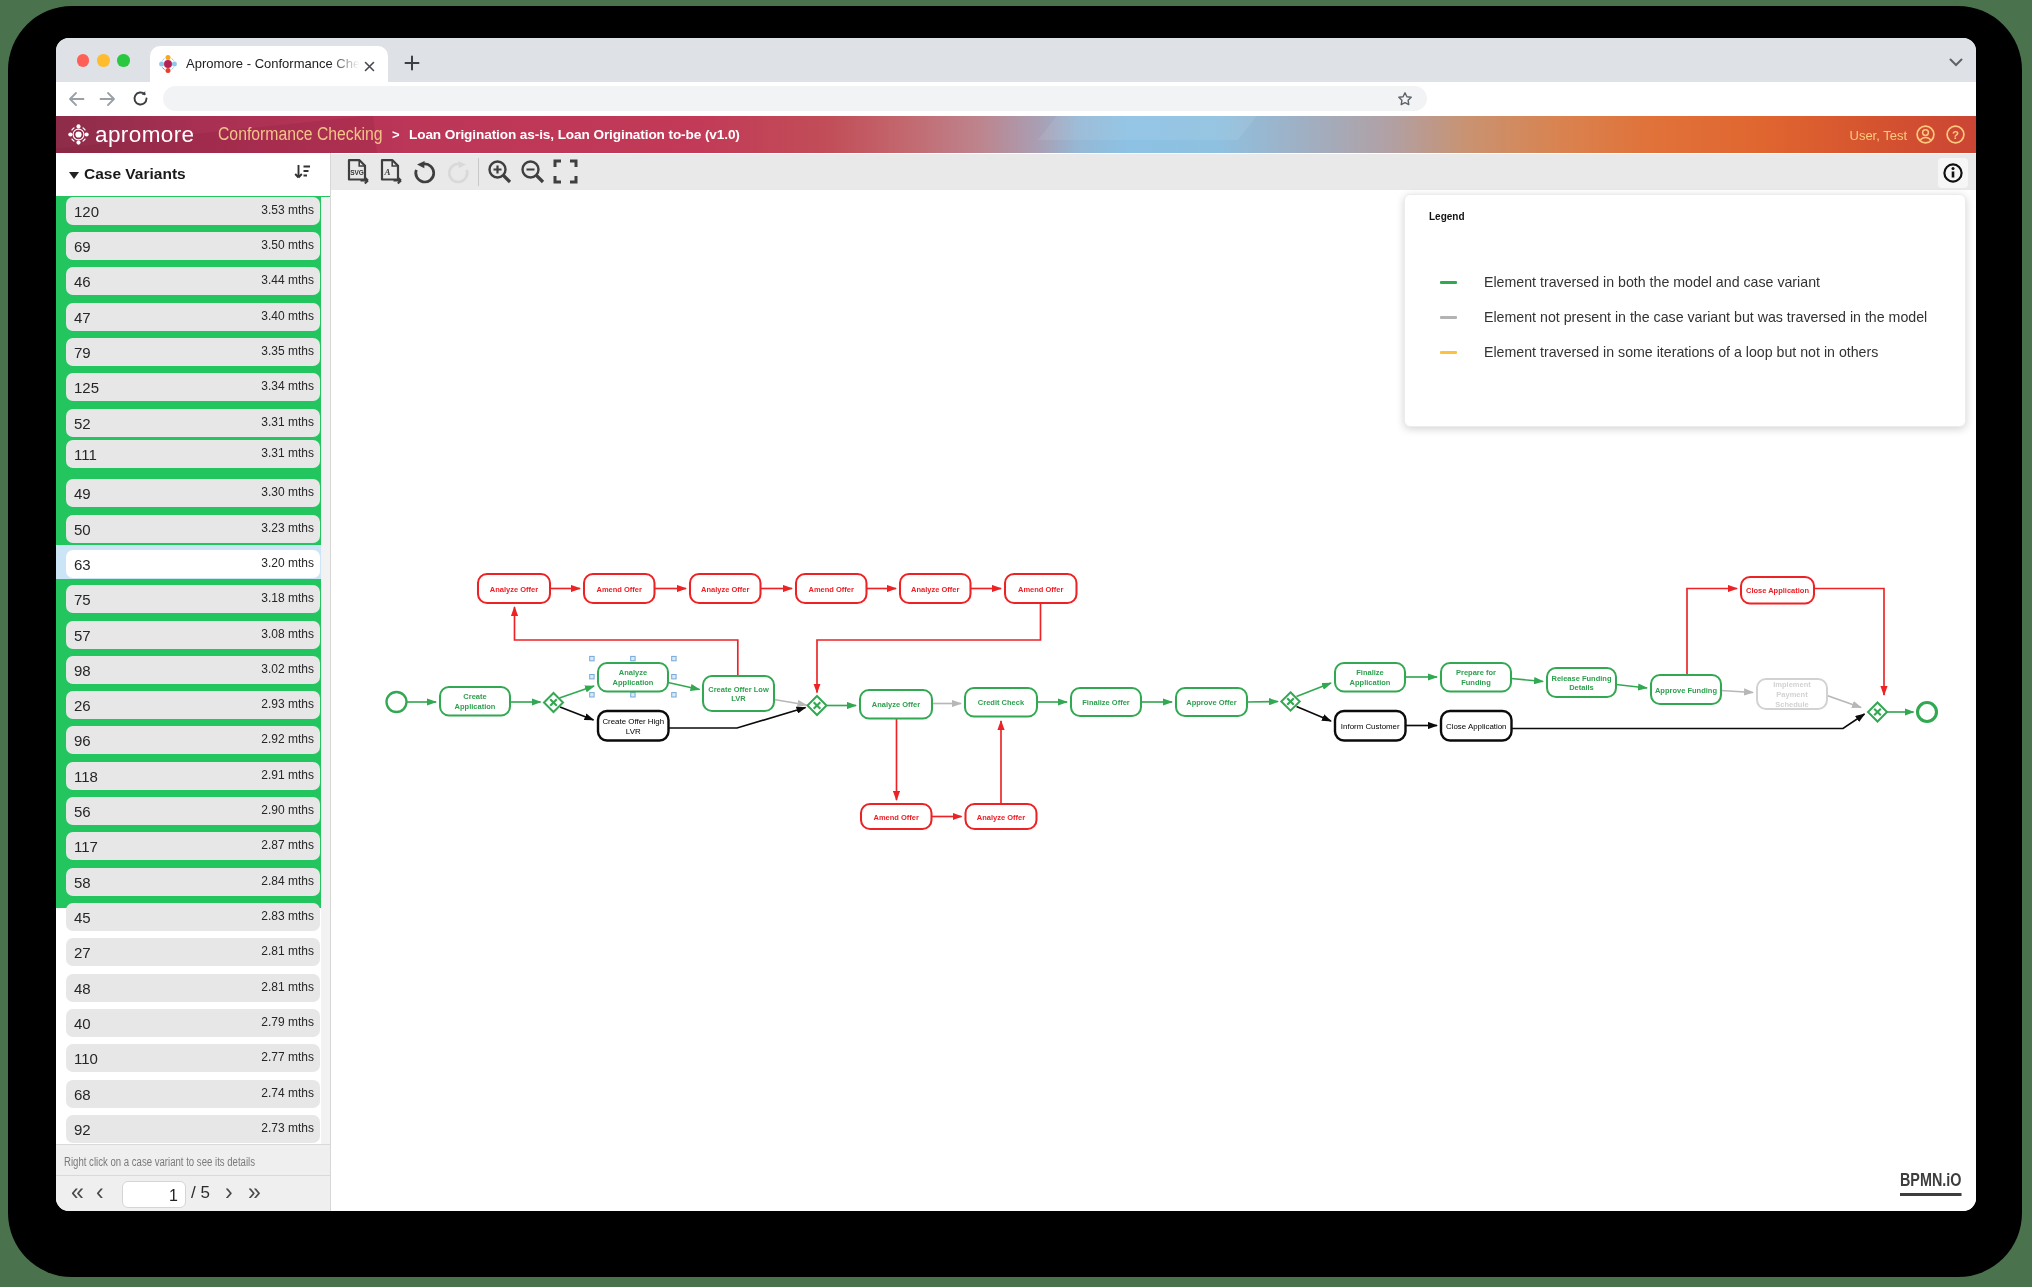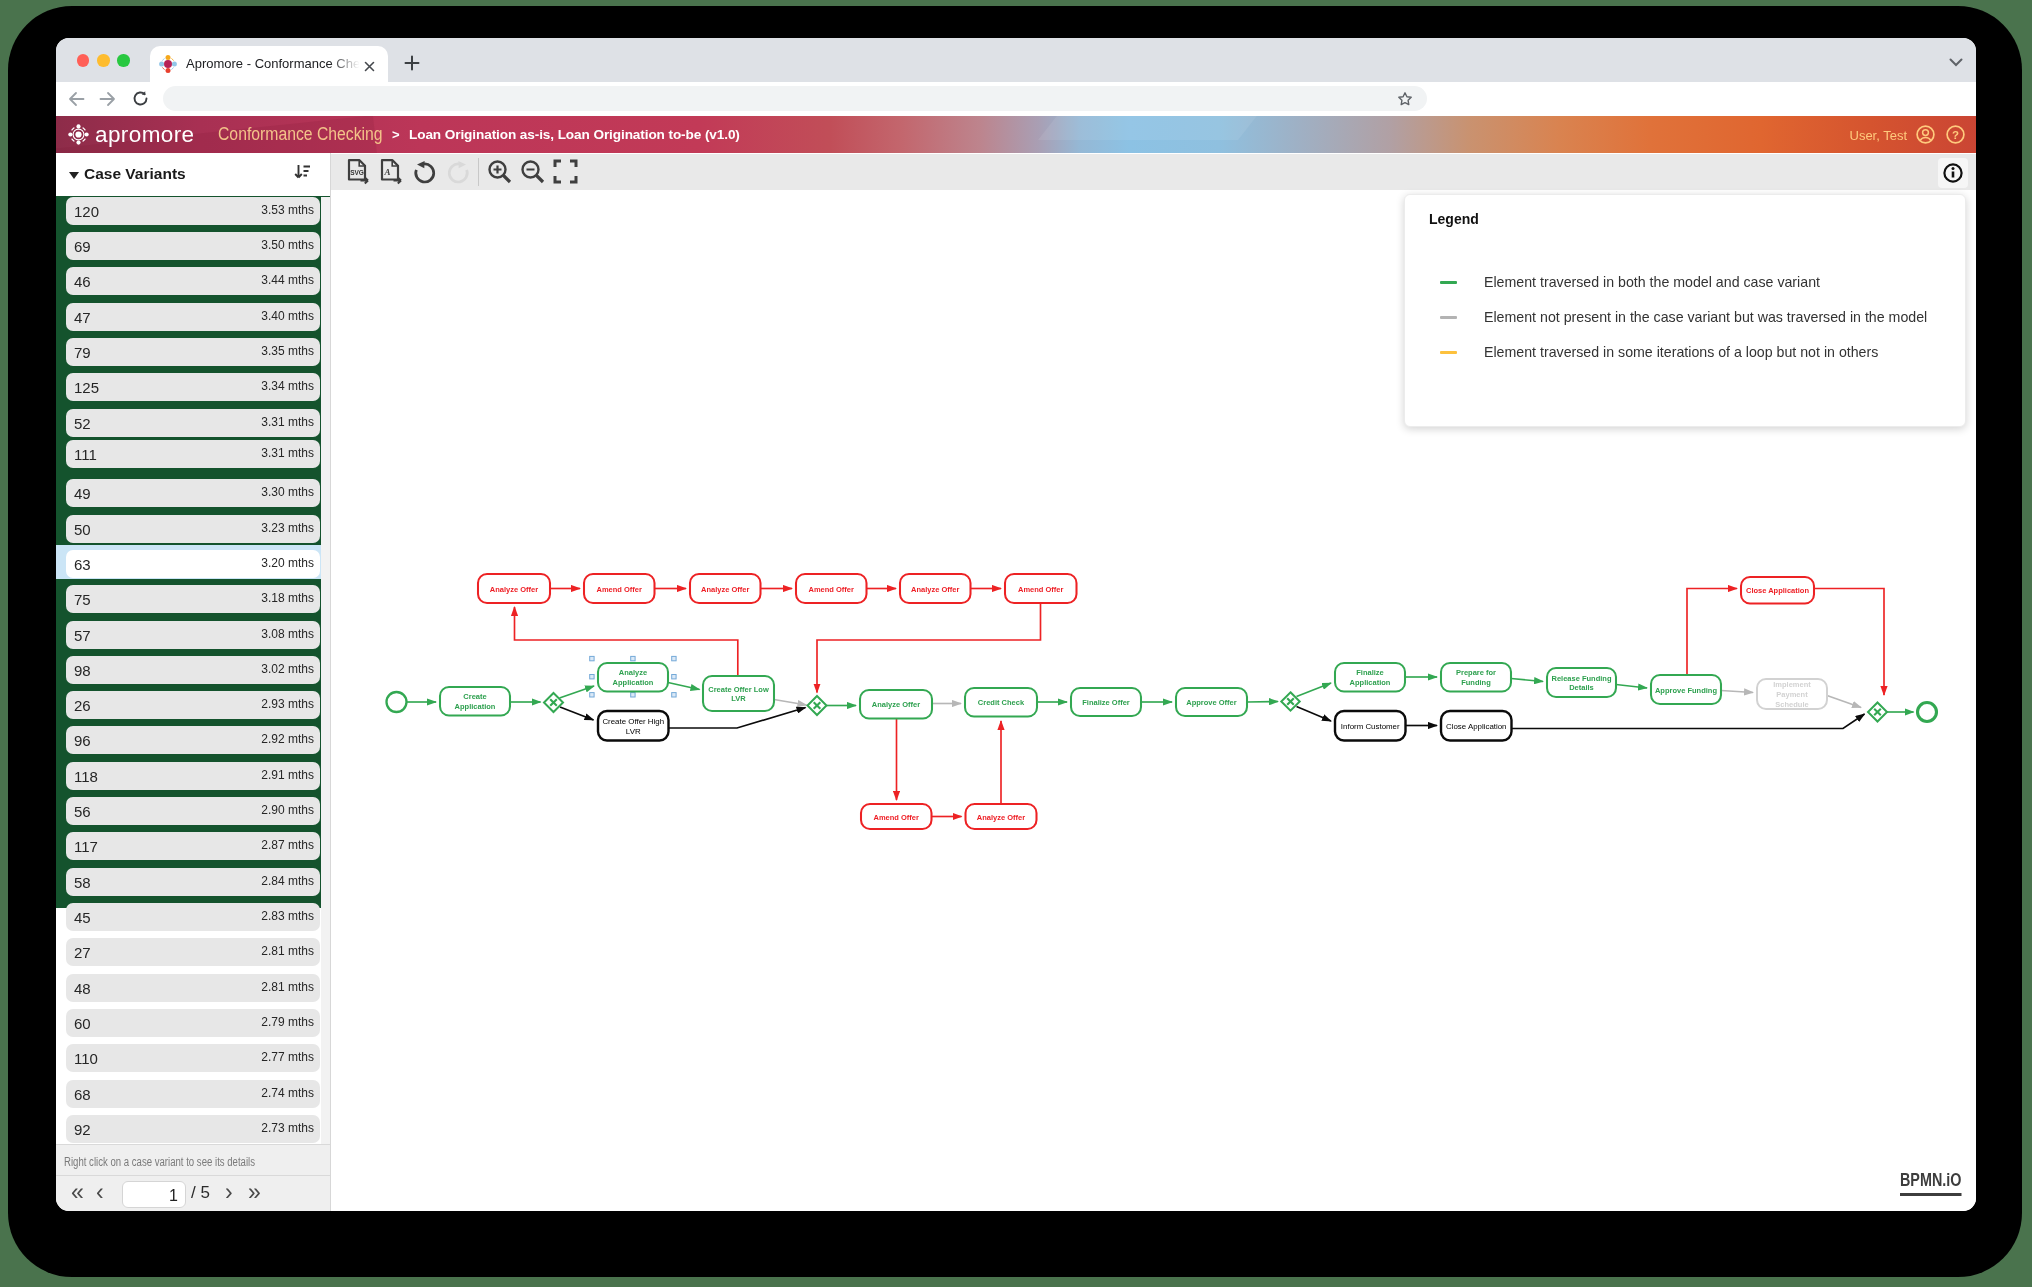--- a/index.html
+++ b/index.html
@@ -20,21 +20,21 @@
 .apphead { position:absolute; left:0; top:78px; width:1920px; height:37px;
  background:linear-gradient(90deg,#8d2c49 0%,#a83053 7.5%,#bc3658 19%,#c23a57 33.5%,#c14e58 40.3%,#c3666d 44%,#bd848d 48.1%,#a99fb4 51.2%,#95b8d5 53.3%,#8cc2e4 55.9%,#8fc0df 60.6%,#9fb0c4 64.8%,#b1a0a4 69.5%,#c99270 73.6%,#d98350 78.3%,#e0723a 83%,#e06630 88.8%,#d5542f 94.5%,#ca4534 100%); overflow:hidden; }
 .apphead .shade1 { position:absolute; left:-40px; top:18px; width:360px; height:40px; background:rgba(120,20,50,0.15); transform:rotate(-6deg); }
 .apphead .shade2 { position:absolute; left:1000px; top:-22px; width:200px; height:46px; background:rgba(255,255,255,0.08); transform:skewX(-38deg); }
 .logotext { position:absolute; left:39px; top:5.5px; font-size:22.5px; font-weight:400; color:#fff; letter-spacing:0.4px; }
 .conf { position:absolute; left:162px; top:8px; font-size:18px; font-weight:300; color:#f3c389; transform:scaleX(0.875); transform-origin:0 0; }
 .crumbsep { position:absolute; left:336px; top:11px; font-size:13px; font-weight:700; color:#fff; }
 .crumb { position:absolute; left:353px; top:10.5px; font-size:13.6px; font-weight:700; color:#fff; letter-spacing:-0.1px; }
 .usertext { position:absolute; left:1793.5px; top:11.5px; font-size:13px; color:#ffca7d; }
 
-.sidebar { position:absolute; left:0; top:115px; width:274px; height:755px; background:#14532d; }
+.sidebar { position:absolute; left:0; top:115px; width:274px; height:755px; background:#22c55e; }
 .sbdivider { position:absolute; left:274px; top:115px; width:1px; height:1058px; background:#d7d7d7; }
 .cvhead { position:absolute; left:0; top:0; width:274px; height:43px; background:#fff; }
 .cvtitle { position:absolute; left:28px; top:11.5px; font-size:15.5px; font-weight:700; color:#1a1a1a; }
 .caret { position:absolute; left:13px; top:19px; width:0; height:0; border-left:5.5px solid transparent; border-right:5.5px solid transparent; border-top:7px solid #222; }
 .vrow { position:absolute; left:10px; width:254px; height:28px; background:#e7e7e7; border-radius:7px; }
 .vrow .n { position:absolute; left:8px; top:6px; font-size:15px; color:#262626; }
 .vrow .v { position:absolute; right:6px; top:6px; font-size:12px; color:#262626; }
 .selband { position:absolute; left:0; width:274px; height:33.5px; background:#cbe5f6; }
 .vrow.sel { background:#fff; }
 .gutter { position:absolute; left:265px; top:158.5px; width:9px; height:947px; background:#f2f2f2; }
@@ -43,21 +43,21 @@
 .sbfoot2 { position:absolute; left:0; top:1022px; width:274px; height:36px; background:#efefef; border-top:1px solid #d9d9d9; }
 .pgbtn { position:absolute; top:5px; font-size:23px; color:#4a4a4a; line-height:23px; }
 .pginput { position:absolute; left:66px; top:5px; width:64px; height:27px; background:#fff; border:1px solid #d5d5d5; border-radius:6px; font-size:16px; color:#222; text-align:right; padding:5px 7px 0 0; }
 .pgtotal { position:absolute; left:135px; top:6.5px; font-size:17px; color:#2b2b2b; }
 
 .toolbar { position:absolute; left:275px; top:116px; width:1645px; height:36px; background:#e9e9e9; }
 .canvas { position:absolute; left:275px; top:152px; width:1645px; height:1021px; background:#fff; }
 .infobtn { position:absolute; left:1882px; top:120px; width:30px; height:30px; background:#f6f6f6; border-radius:4px; }
 
 .legend { position:absolute; left:1348px; top:156px; width:562px; height:233px; background:#fff; border:1px solid #ececec; border-radius:6px; box-shadow:0 2px 8px rgba(0,0,0,0.18); }
-.legend .title { position:absolute; left:24px; top:16px; font-size:14px; font-weight:700; color:#111; }
+.legend .title { position:absolute; left:24px; top:16px; font-size:10px; font-weight:700; color:#111; }
 .lrow { position:absolute; left:0; width:562px; height:20px; }
 .ldash { position:absolute; left:35px; top:8px; width:17px; height:3px; border-radius:1px; }
 .ltext { position:absolute; left:79px; top:1px; font-size:14.2px; color:#333; }
 .bpmnio { position:absolute; left:1844px; top:1132px; font-size:17.5px; font-weight:700; color:#3d3d3d; border-bottom:3px solid #3d3d3d; padding-bottom:2px; transform:scaleX(0.82); transform-origin:0 0; }
 </style>
 </head>
 <body>
 <div class="bezel"></div>
 <div class="win">
 
@@ -233,21 +233,21 @@
       </div>
   <div class="vrow" style="top:785.4px">
         <span class="n">27</span>
         <span class="v">2.81 mths</span>
       </div>
   <div class="vrow" style="top:820.8px">
         <span class="n">48</span>
         <span class="v">2.81 mths</span>
       </div>
   <div class="vrow" style="top:856.1px">
-        <span class="n">60</span>
+        <span class="n">40</span>
         <span class="v">2.79 mths</span>
       </div>
   <div class="vrow" style="top:891.4px">
         <span class="n">110</span>
         <span class="v">2.77 mths</span>
       </div>
   <div class="vrow" style="top:926.8px">
         <span class="n">68</span>
         <span class="v">2.74 mths</span>
       </div>

